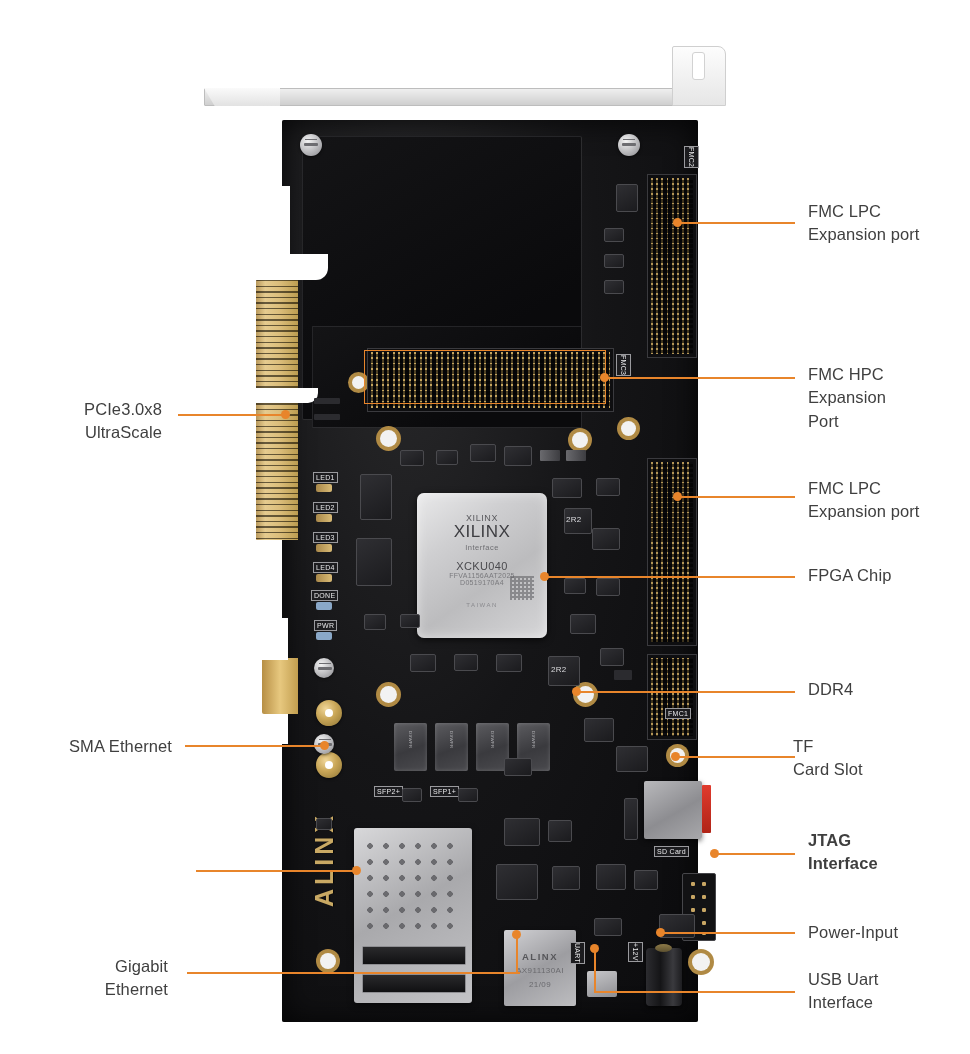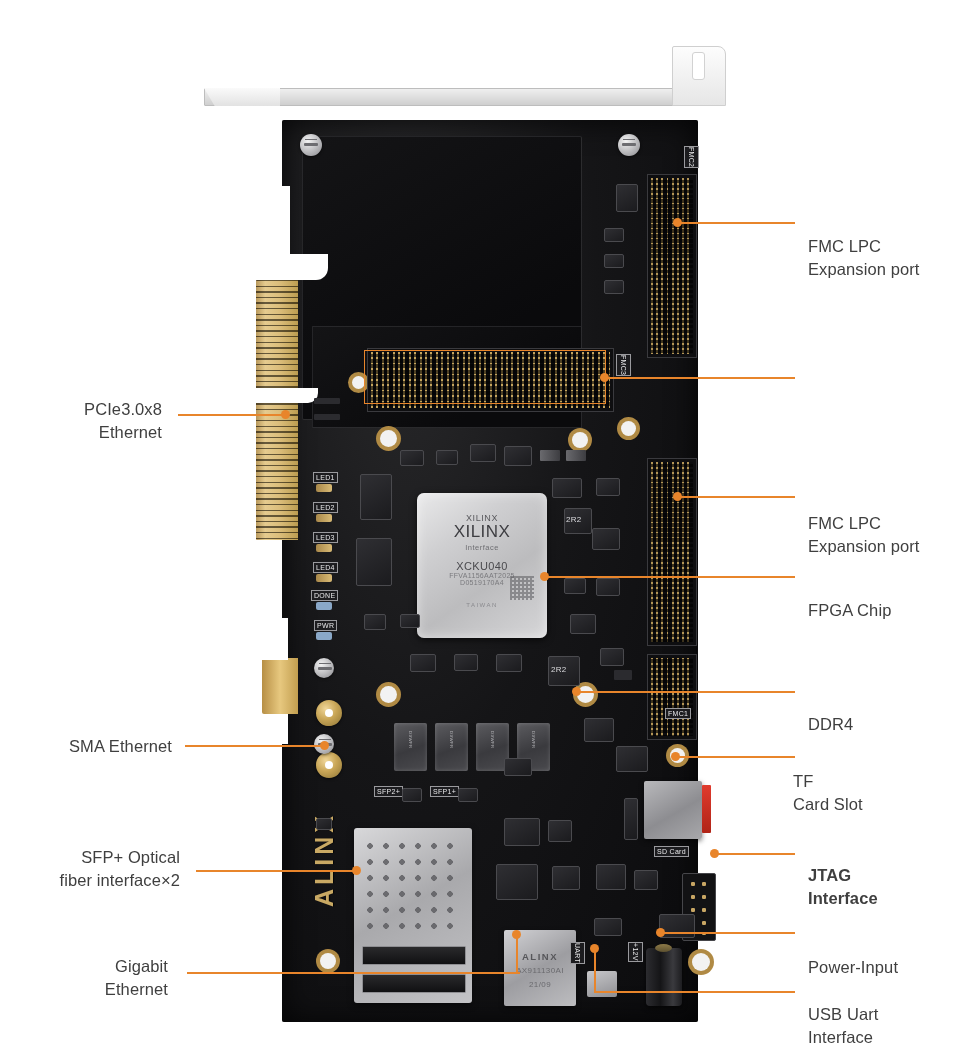--- a/index.html
+++ b/index.html
@@ -17,21 +17,21 @@
 
   
   .callout{
     position:absolute;
     font-size:16.5px;
     line-height:1.42;
     color:#3f3f3f;
     letter-spacing:.1px;
     white-space:pre-line;
   }
-  .callout.right{text-align:left;margin-top:35px;}
+  .callout.right{text-align:left;}
   .callout.left{text-align:right;}
 
   
   .lead{
     position:absolute;
     background:#e8852b;
     height:1.6px;
   }
   .lead.v{width:1.6px;height:auto;}
   .dot{
@@ -485,20 +485,23 @@
   </div>
 
   <div class="dot" style="left:673px;top:218px;"></div>
   <div class="lead" style="left:678px;top:222px;width:117px;"></div>
   <div class="callout right" style="left:808px;top:200px;width:162px;">FMC LPC
 Expansion port</div>
 
   <div class="dot" style="left:600px;top:373px;"></div>
   <div class="lead" style="left:605px;top:377px;width:190px;"></div>
   <div class="hl-box" style="left:364px;top:350px;width:242px;height:54px;"></div>
+  <div class="callout right" style="left:808px;top:363px;width:162px;">FMC HPC
+Expansion
+Port</div>
 
   <div class="dot" style="left:673px;top:492px;"></div>
   <div class="lead" style="left:678px;top:496px;width:117px;"></div>
   <div class="callout right" style="left:808px;top:477px;width:162px;">FMC LPC
 Expansion port</div>
 
   <div class="dot" style="left:540px;top:572px;"></div>
   <div class="lead" style="left:545px;top:576px;width:250px;"></div>
   <div class="callout right" style="left:808px;top:564px;width:162px;">FPGA Chip</div>
 
@@ -522,30 +525,28 @@
 
   <div class="dot" style="left:590px;top:944px;"></div>
   <div class="lead v" style="left:594px;top:948px;height:44px;"></div>
   <div class="lead" style="left:594px;top:991px;width:201px;"></div>
   <div class="callout right" style="left:808px;top:968px;width:162px;">USB Uart
 Interface</div>
 
   <div class="dot" style="left:281px;top:410px;"></div>
   <div class="lead" style="left:178px;top:414px;width:108px;"></div>
   <div class="callout left" style="left:0px;top:398px;width:162px;">PCIe3.0x8
-Ethernet</div>
+UltraScale</div>
 
   <div class="dot" style="left:320px;top:741px;"></div>
   <div class="lead" style="left:185px;top:745px;width:140px;"></div>
   <div class="callout left" style="left:0px;top:735px;width:172px;">SMA Ethernet</div>
 
   <div class="dot" style="left:352px;top:866px;"></div>
   <div class="lead" style="left:196px;top:870px;width:161px;"></div>
-  <div class="callout left" style="left:0px;top:846px;width:180px;">SFP+ Optical
-fiber interface×2</div>
 
   <div class="dot" style="left:512px;top:930px;"></div>
   <div class="lead v" style="left:516px;top:934px;height:39px;"></div>
   <div class="lead" style="left:187px;top:972px;width:333px;"></div>
   <div class="callout left" style="left:0px;top:955px;width:168px;">Gigabit
 Ethernet</div>
 
 </div>
 
 </body></html>

